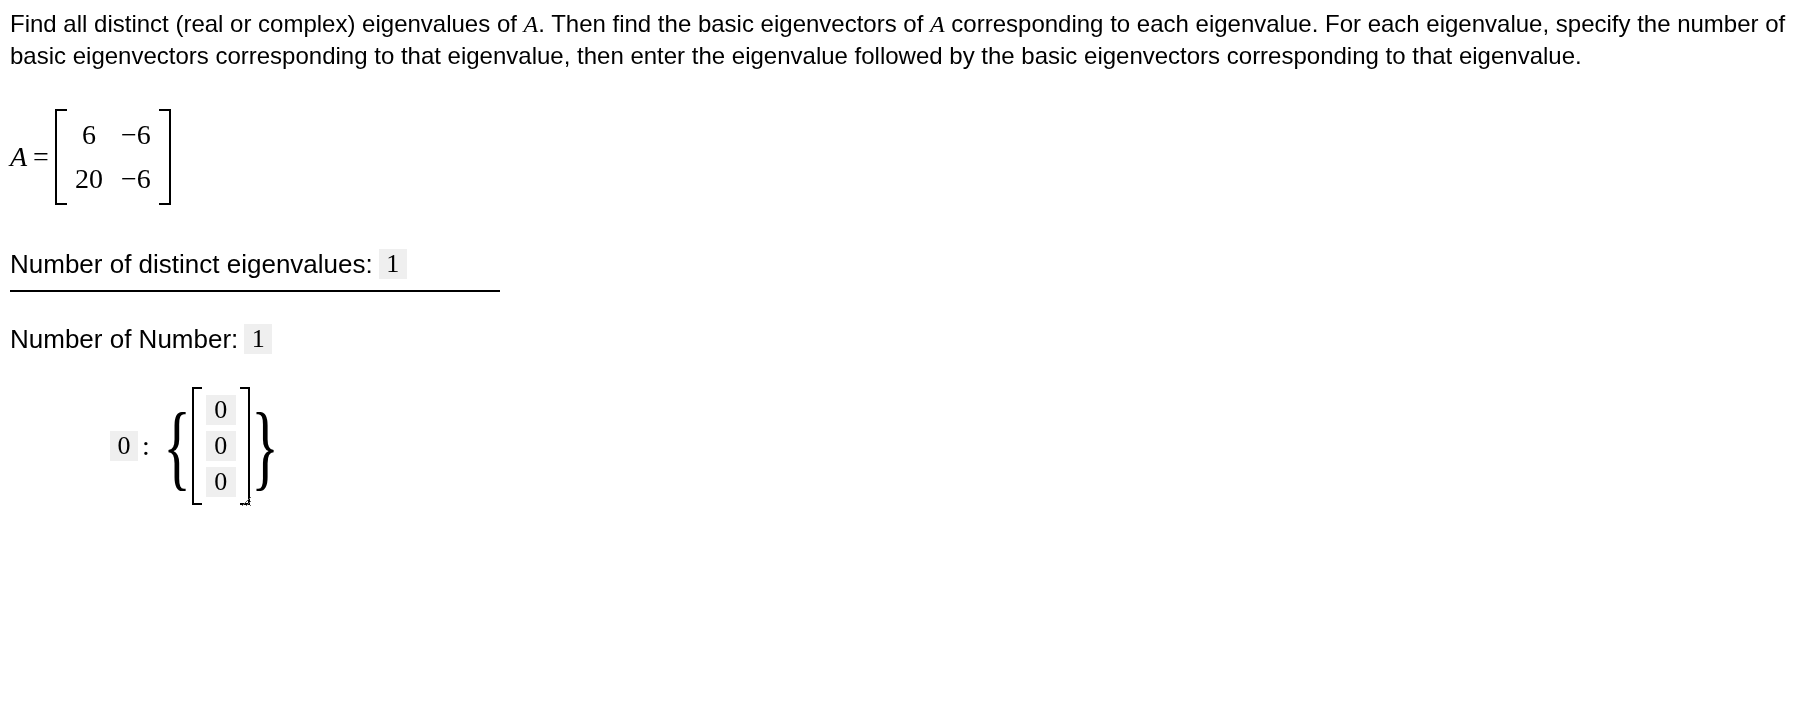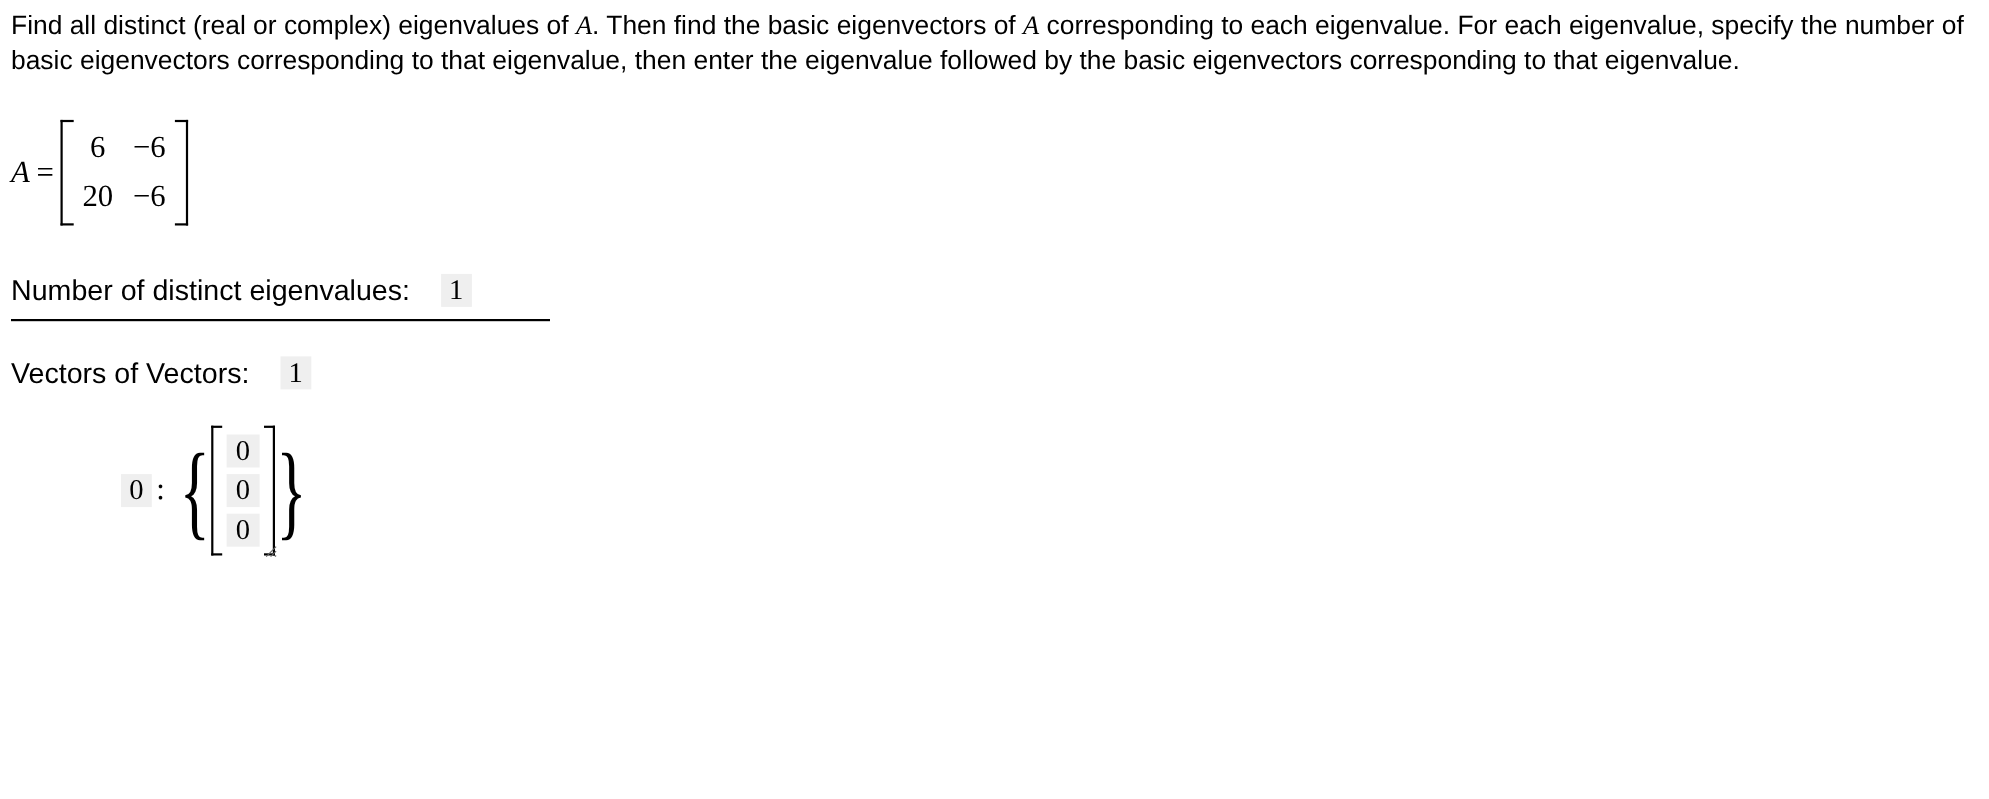--- a/index.html
+++ b/index.html
@@ -57,21 +57,21 @@
       padding: 10px 8px;
       font-family: 'Times New Roman', serif;
       font-size: 28px;
     }
     .matrix-body span {
       text-align: center;
     }
     .count-line {
       display: flex;
       align-items: center;
-      gap: 28px;
+      gap: 6px;
       font-size: 26px;
       padding: 4px 0;
       margin-top: 28px;
     }
     .input-like {
       background: #efefef;
       font-family: 'Times New Roman', serif;
       font-size: 26px;
       padding: 0 6px;
       min-width: 16px;
@@ -174,21 +174,21 @@
 </div>
 
 <div class="count-line">
   <span>Number of distinct eigenvalues:</span>
   <span class="input-like">1</span>
 </div>
 
 <hr class="divider">
 
 <div class="count-line">
-  <span>Vectors of Vectors:</span>
+  <span>Number of Number:</span>
   <span class="input-like">1</span>
 </div>
 
 <div class="answer-block">
   <div class="ev-label">
     <span class="input-like">0</span>
     <span>:</span>
   </div>
   <span class="set-brace">{</span>
   <div class="vector-wrap">

